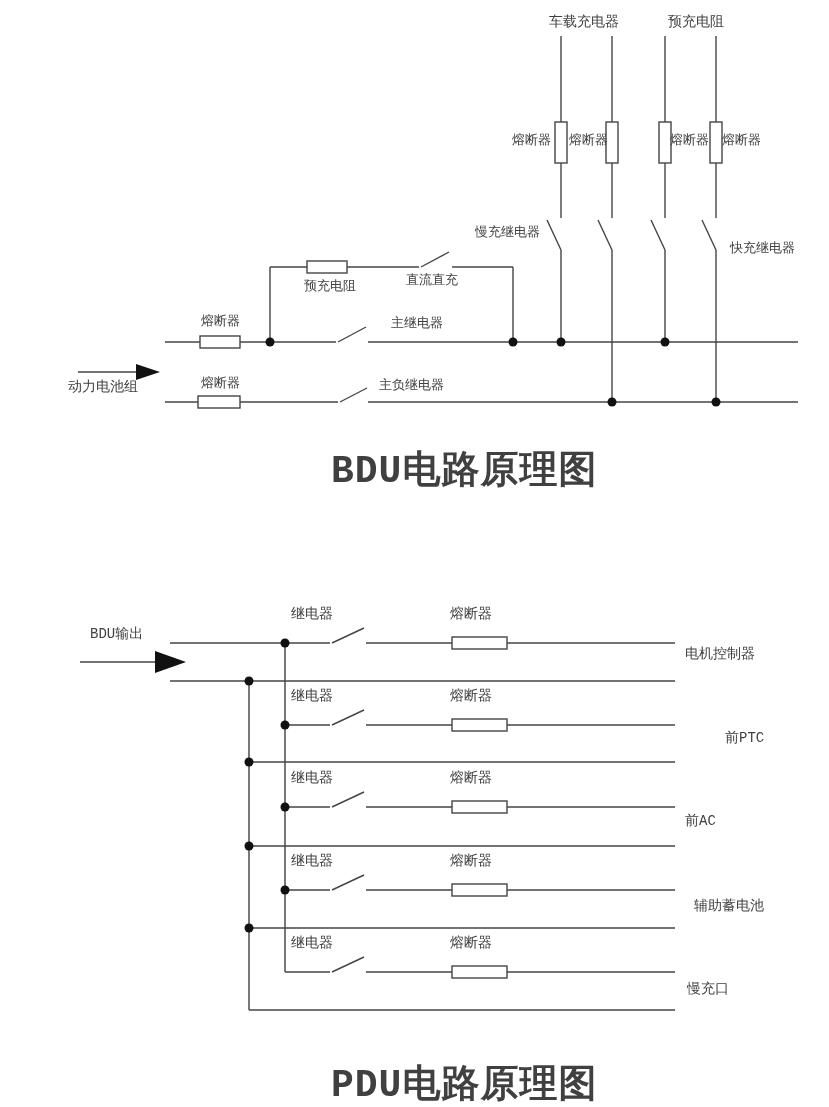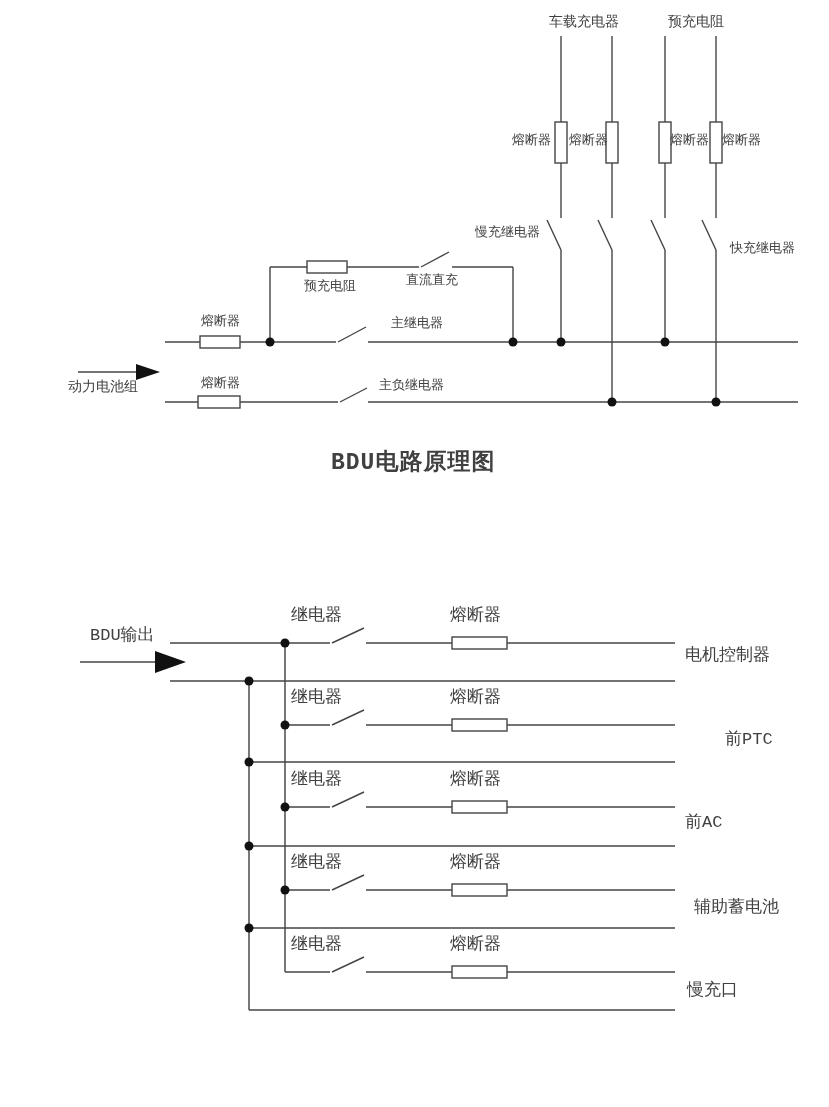--- a/index.html
+++ b/index.html
@@ -7,22 +7,22 @@
     position:relative;width:829px;height:1107px;background:#ffffff;
     font-family:"Liberation Sans","DejaVu Sans",sans-serif;overflow:hidden;
   }
   .layer{position:absolute;left:0;top:0;}
   .label{
     position:absolute;color:#404040;white-space:nowrap;line-height:1.15;
     font-family:Liberation Mono, monospace;
   }
   .s13{font-size:13px;}
   .s14{font-size:14px;}
-  .s17{font-size:17px;}
-  .title{font-size:23px;font-weight:bold;letter-spacing:1px;}
+  .s17{font-size:14px;}
+  .title{font-size:38px;font-weight:bold;letter-spacing:1px;}
   .wire{stroke:#454545;stroke-width:1.4;fill:none;}
   .busv{stroke:#6a6a6a;stroke-width:1.8;fill:none;}
   .box{stroke:#454545;stroke-width:1.4;fill:#ffffff;}
   .dot{fill:#111111;stroke:none;}
   .arrow{fill:#111111;stroke:none;}
 </style>
 </head>
 <body>
 
 <div class="page">
@@ -205,13 +205,14 @@
   <div class="label s17" style="left:685px;top:813px;">前AC</div>
 
   <div class="label s17" style="left:291px;top:853px;">继电器</div>
   <div class="label s17" style="left:450px;top:853px;">熔断器</div>
   <div class="label s17" style="left:694px;top:898px;">辅助蓄电池</div>
 
   <div class="label s17" style="left:291px;top:935px;">继电器</div>
   <div class="label s17" style="left:450px;top:935px;">熔断器</div>
   <div class="label s17" style="left:687px;top:981px;">慢充口</div>
 
+  <div class="label title" style="left:331px;top:1064px;">PDU电路原理图</div>
 </div>
 
 </body></html>

